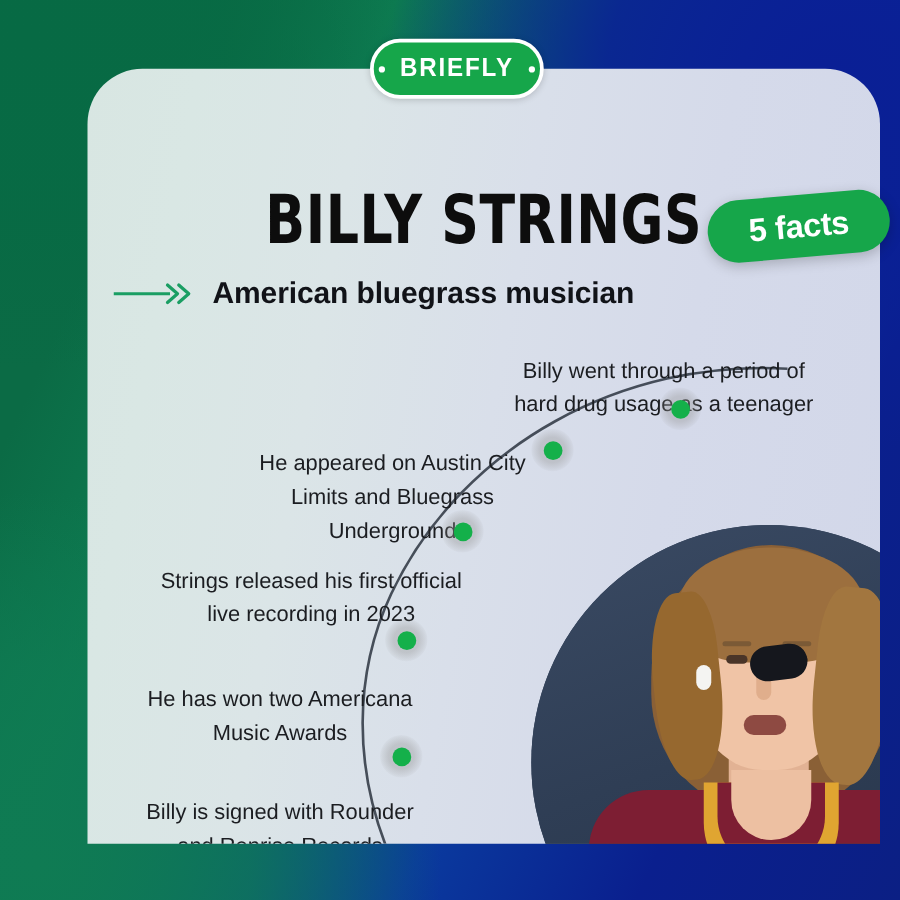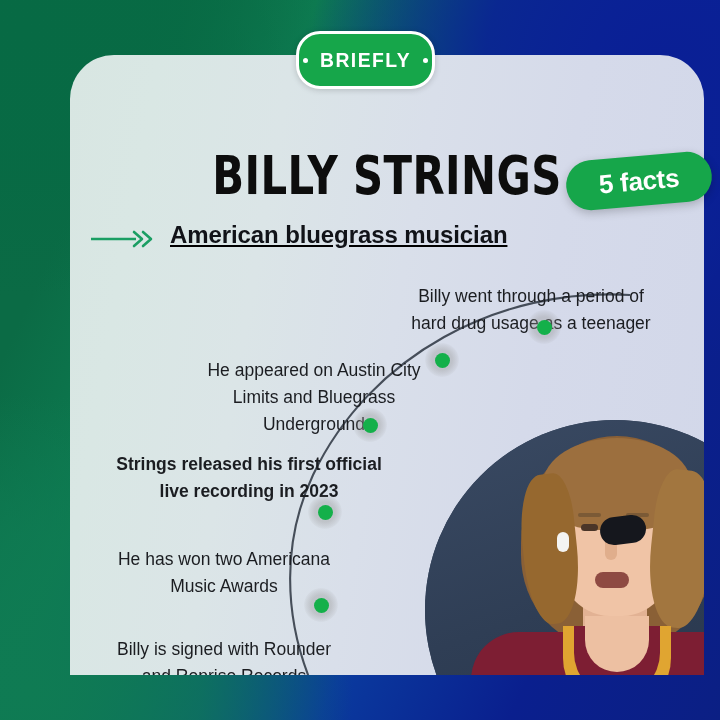--- a/index.html
+++ b/index.html
@@ -74,21 +74,21 @@
     overflow: hidden;
     background: #2b3a52;
   }
 
   
   .logo-pill {
     position: absolute;
     left: 296px;
     top: 31px;
     width: 139px;
-    height: 58px;
+    height: 48px;
     border-radius: 24px;
     background: #16a64a;
     border: 3px solid #ffffff;
     box-sizing: border-box;
     display: flex;
     align-items: center;
     justify-content: center;
     gap: 8px;
     box-shadow: 0 1px 6px rgba(0,0,0,0.18);
   }
@@ -125,23 +125,22 @@
     transform-origin: center top;
     white-space: nowrap;
   }
 
   
   .subtitle-row {
     position: absolute;
     left: 20px;
     top: 166px;
     display: flex;
-    align-items: flex-end;
+    align-items: center;
     gap: 14px;
-    text-decoration: underline;
   }
   .arrow-svg { display: block; flex: none; }
   .subtitle-text {
     color: #111318;
     font-size: 24px;
     font-weight: 700;
     letter-spacing: -0.1px;
     white-space: nowrap;
   }
 
@@ -172,21 +171,21 @@
   .fact {
     position: absolute;
     color: #1b1d21;
     font-size: 17.5px;
     line-height: 1.55;
     text-align: center;
     white-space: pre-line;
   }
   .fact-0 { left: 300px; top: 228px; width: 322px; }
   .fact-1 { left: 100px; top: 302px; width: 288px; }
-  .fact-2 { left: 40px;  top: 396px; width: 278px; font-weight: bold; }
+  .fact-2 { left: 40px;  top: 396px; width: 278px; }
   .fact-3 { left: 28px;  top: 491px; width: 252px; }
   .fact-4 { left: 28px;  top: 581px; width: 252px; }
 
   
   .dot {
     position: absolute;
     width: 34px;
     height: 34px;
     margin-left: -17px;
     margin-top: -17px;

